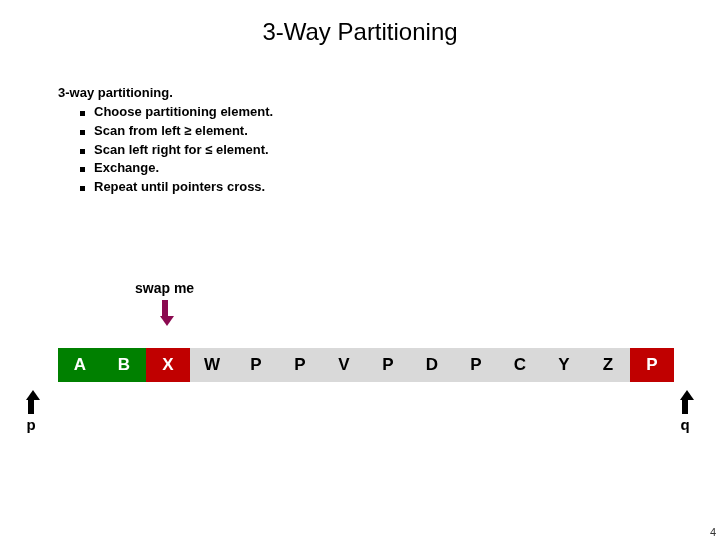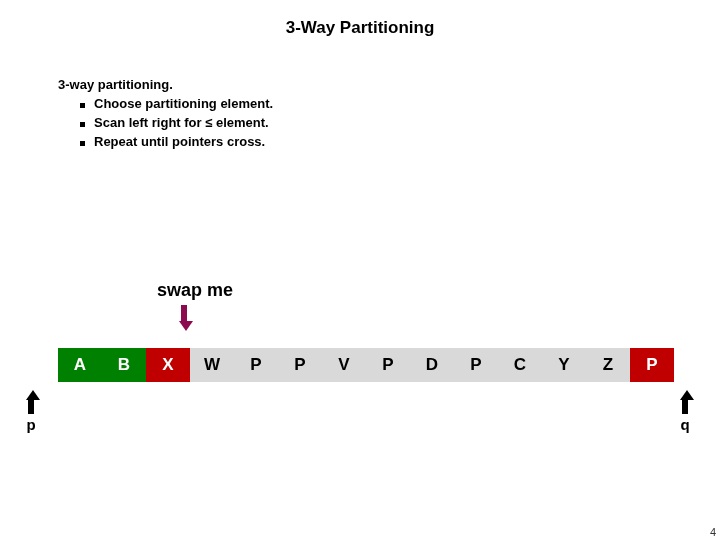--- a/index.html
+++ b/index.html
@@ -7,22 +7,22 @@
     width: 720px;
     height: 540px;
     background: #fff;
     font-family: "Comic Sans MS", "Comic Sans", cursive, sans-serif;
     color: #000;
     position: relative;
     overflow: hidden;
   }
   .title {
     text-align: center;
-    font-size: 17px;
-    font-weight: bold;
+    font-size: 24px;
+    font-weight: normal;
     padding-top: 18px;
   }
   .content {
     margin-left: 58px;
     margin-top: 38px;
     font-size: 13px;
     font-weight: bold;
     line-height: 1.45;
   }
   .bullets {
@@ -42,23 +42,22 @@
     height: 5px;
     background: #000;
   }
   .swap-area {
     position: absolute;
     top: 280px;
     left: 135px;
     text-align: center;
   }
   .swap-label {
-    font-size: 18px;
+    font-size: 14px;
     font-weight: bold;
-    margin-left: 22px;
   }
   .down-arrow {
     width: 10px;
     height: 26px;
     margin: 4px auto 0;
     position: relative;
   }
   .down-arrow .shaft {
     width: 6px;
     height: 16px;
@@ -127,21 +126,23 @@
 </style>
 </head>
 <body>
 
 <div class="title">3-Way Partitioning</div>
 
 <div class="content">
   <div>3-way partitioning.</div>
   <ul class="bullets">
     <li>Choose partitioning element.</li>
+    <li>Scan from left ≥ element.</li>
     <li>Scan left right for ≤  element.</li>
+    <li>Exchange.</li>
     <li>Repeat until pointers cross.</li>
   </ul>
 </div>
 
 <div class="swap-area">
   <div class="swap-label">swap me</div>
   <div class="down-arrow">
     <div class="shaft"></div>
     <div class="head"></div>
   </div>

